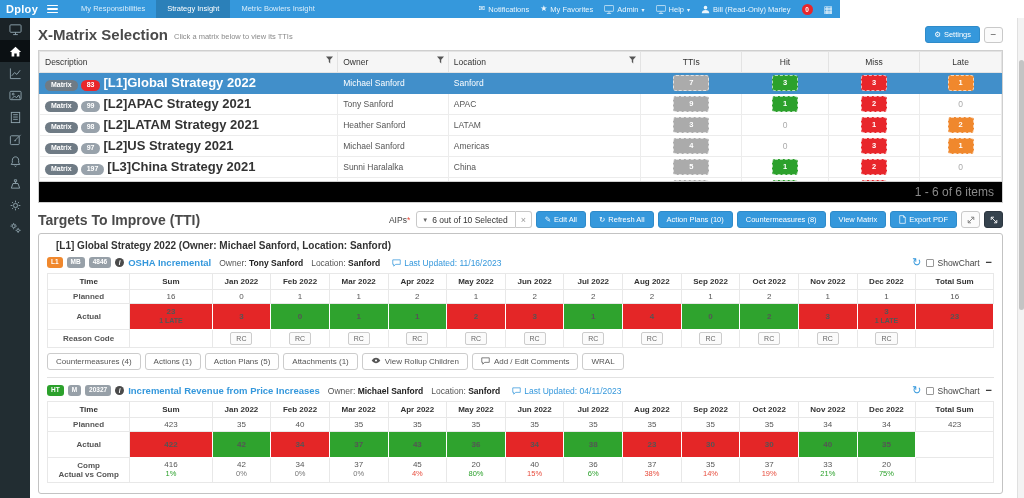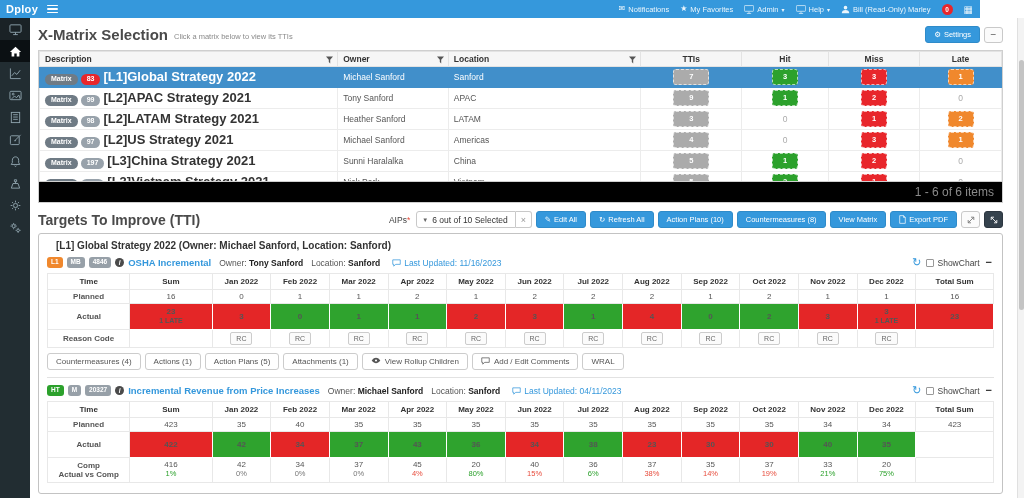--- a/index.html
+++ b/index.html
@@ -1,21 +1,21 @@
 <!DOCTYPE html>
 <html><head>
 <meta charset="utf-8">
 <style>
   *{margin:0;padding:0;box-sizing:border-box;font-family:"Liberation Sans","DejaVu Sans",sans-serif;}
   html,body{width:1024px;height:498px;overflow:hidden;background:#fff;position:relative;}
   a{text-decoration:none;cursor:pointer;}
   button{cursor:pointer;}
 
   
-  .topbar{position:absolute;top:0;left:0;width:980px;height:18px;background:#3598dc;display:flex;align-items:center;z-index:9;}
+  .topbar{position:absolute;top:0;left:0;width:840px;height:18px;background:#3598dc;display:flex;align-items:center;z-index:9;}
   .logo{color:#fff;font-weight:bold;font-size:11px;padding:0 9px 0 6px;letter-spacing:.3px;}
   .burger{width:11px;display:flex;flex-direction:column;gap:2px;margin-right:12px;cursor:pointer;}
   .burger span{height:1.5px;background:#fff;border-radius:1px;display:block;}
   .tabs{display:flex;height:18px;}
   .tab{color:#d9edfa;font-size:7.5px;line-height:18px;padding:0 11px;}
   .tab.active{background:#2b80b9;color:#fff;}
   .top-right{margin-left:auto;display:flex;align-items:center;gap:11px;padding-right:7px;color:#eaf5fc;font-size:7.5px;}
   .top-right a{color:#eaf5fc;display:inline-flex;align-items:center;gap:3px;}
   .ti{font-size:8px;line-height:1;}
   .caret{font-size:6px;}
@@ -39,21 +39,21 @@
 
   
   .xm-head{display:flex;align-items:center;margin:3px 0 7px;}
   .xm-title{font-size:15px;font-weight:bold;color:#4a4a4a;}
   .xm-sub{font-size:7.5px;color:#8a8a8a;margin-left:6px;position:relative;top:2px;}
   .xm-actions{margin-left:auto;display:flex;gap:4px;align-items:center;}
   .btn-blue{background:#3598dc;color:#fff;border:1px solid #2f8bc9;border-radius:3px;font-size:7.5px;padding:3px 8px;display:inline-flex;align-items:center;gap:3px;}
   .btn-min{background:#fbfbfb;border:1px solid #c9c9c9;border-radius:3px;width:19px;height:16px;font-size:10px;color:#555;line-height:1;}
   .xwrap{height:131px;overflow:hidden;border:1px solid #cfcfcf;border-bottom:none;}
   .xtable{width:100%;border-collapse:collapse;font-size:8.5px;table-layout:fixed;}
-  .xtable th{background:#f6f6f6;border:1px solid #e3e3e3;font-size:8.5px;color:#333;text-align:left;padding:2px 5px;font-weight:bold;position:relative;height:15px;}
+  .xtable th{background:#f6f6f6;border:1px solid #e3e3e3;font-size:8.5px;color:#333;text-align:left;padding:2px 5px;font-weight:normal;position:relative;height:21px;}
   .xtable th.ctr{text-align:center;}
   .funnel{position:absolute;right:4px;top:4px;}
   .xtable td{border:1px solid #ececec;padding:0 5px;color:#555;height:21px;overflow:hidden;white-space:nowrap;}
   .xtable td.ctr{text-align:center;}
   .td-desc b{color:#333;font-size:13px;}
   .xrow{cursor:pointer;}
   .xrow.sel{background:#418fca;}
   .xrow.sel td{color:#fff;border-color:#418fca;}
   .xrow.sel .td-desc b{color:#fff;}
   .pill{display:inline-block;border-radius:8px;color:#fff;font-size:7px;font-weight:bold;padding:1.5px 6px;margin-right:3px;line-height:1.2;}
@@ -125,20 +125,25 @@
 </head>
 <body>
 
 <header class="topbar">
   <div class="logo">Dploy</div>
   <div class="burger">
       <span></span>
       <span></span>
       <span></span>
     </div>
+  <nav class="tabs">
+    <a class="tab">My Responsibilities</a>
+    <a class="tab active">Strategy Insight</a>
+    <a class="tab">Metric Bowlers Insight</a>
+  </nav>
   <div class="top-right">
     <a>
         <span class="ti">✉</span>
         <span>Notifications</span>
       </a>
     <a>
         <span class="ti">★</span>
         <span>My Favorites</span>
       </a>
     <a>

